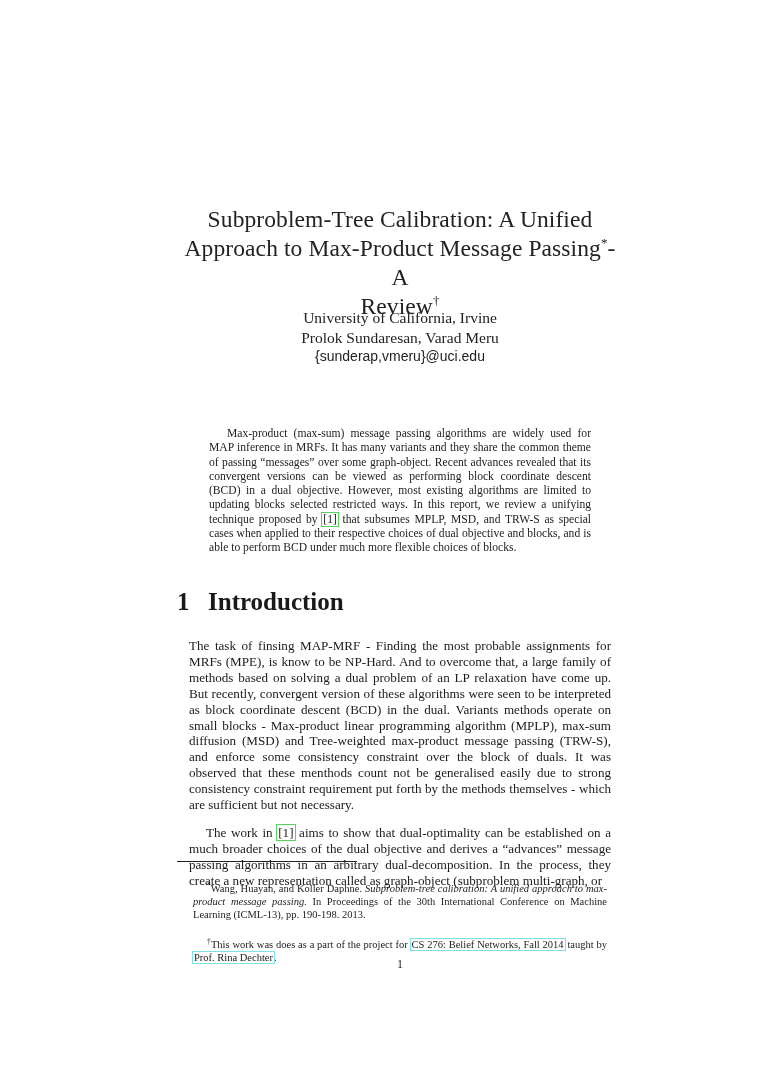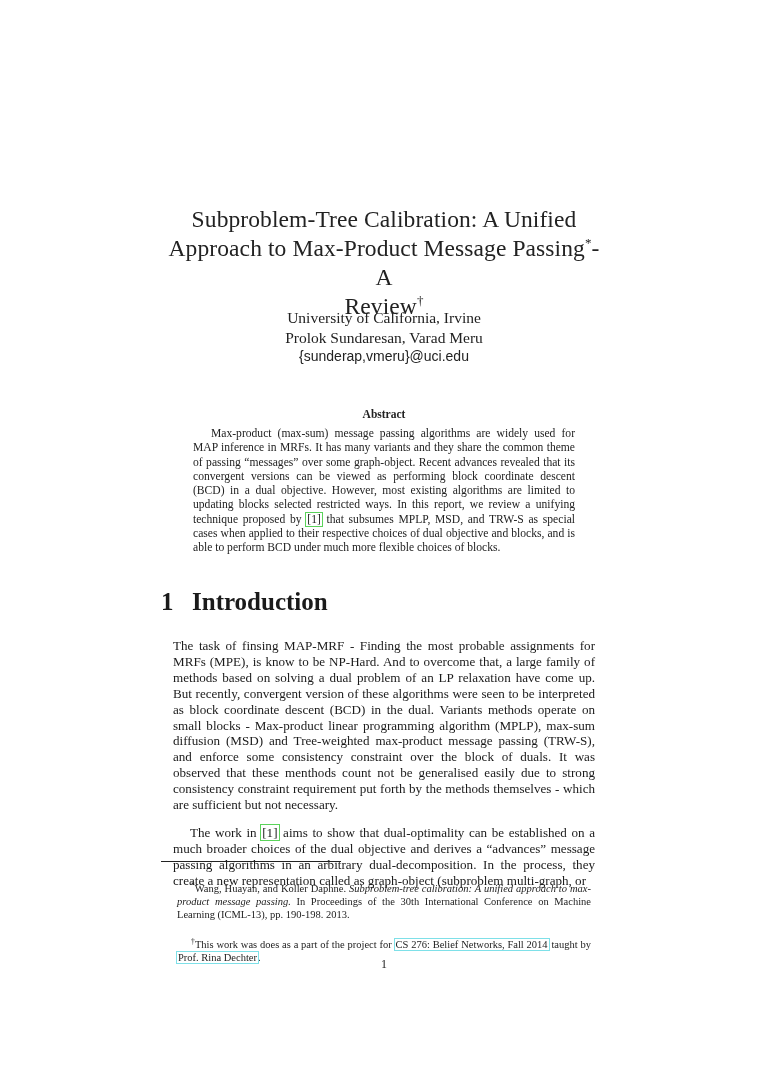--- a/index.html
+++ b/index.html
@@ -10,21 +10,21 @@
     body {
       width: 768px;
       height: 1087px;
       position: relative;
       overflow: hidden;
       font-family: "DejaVu Serif", "Liberation Serif", serif;
       color: #1a1a1a;
     }
     .page {
       position: absolute;
-      left: 0; top: 0;
+      left: 16px; top: 0;
       width: 720px; height: 1087px;
     }
     .title {
       position: absolute;
       left: 160px;
       width: 448px;
       top: 205px;
       text-align: center;
       font-family: "Liberation Serif", serif;
       font-size: 23.5px;
@@ -175,21 +175,20 @@
     <span>Approach to Max-Product Message Passing</span><sup>*</sup><span>- A</span><br>
     <span>Review</span><sup>†</sup>
   </div>
 
   <div class="authors">
     <div>University of California, Irvine</div>
     <div>Prolok Sundaresan, Varad Meru</div>
     <div class="email">{sunderap,vmeru}@uci.edu</div>
   </div>
 
-  <div class="abstract-heading">Abstract</div>
 
   <div class="abstract-body"><span>Max-product (max-sum) message passing algorithms are widely used for MAP inference in MRFs. It has many variants and they share the common theme of passing “messages” over some graph-object. Recent advances revealed that its convergent versions can be viewed as performing block coordinate descent (BCD) in a dual objective. However, most existing algorithms are limited to updating blocks selected restricted ways. In this report, we review a unifying technique proposed by </span><a class="cite">[1]</a><span> that subsumes MPLP, MSD, and TRW-S as special cases when applied to their respective choices of dual objective and blocks, and is able to perform BCD under much more flexible choices of blocks.</span></div>
 
   <div class="section-heading">
     <span class="num">1</span><span>Introduction</span>
   </div>
 
   <div class="body-text">
     <p>The task of finsing MAP-MRF - Finding the most probable assignments for MRFs (MPE), is know to be NP-Hard. And to overcome that, a large family of methods based on solving a dual problem of an LP relaxation have come up. But recently, convergent version of these algorithms were seen to be interpreted as block coordinate descent (BCD) in the dual. Variants methods operate on small blocks - Max-product linear programming algorithm (MPLP), max-sum diffusion (MSD) and Tree-weighted max-product message passing (TRW-S), and enforce some consistency constraint over the block of duals. It was observed that these menthods count not be generalised easily due to strong consistency constraint requirement put forth by the methods themselves - which are sufficient but not necessary.</p>
     <p class="indent"><span>The work in </span><a class="cite">[1]</a><span> aims to show that dual-optimality can be established on a much broader choices of the dual objective and derives a “advances” message passing algorithms in an arbitrary dual-decomposition. In the process, they create a new representation called as graph-object (subproblem multi-graph, or</span></p>

